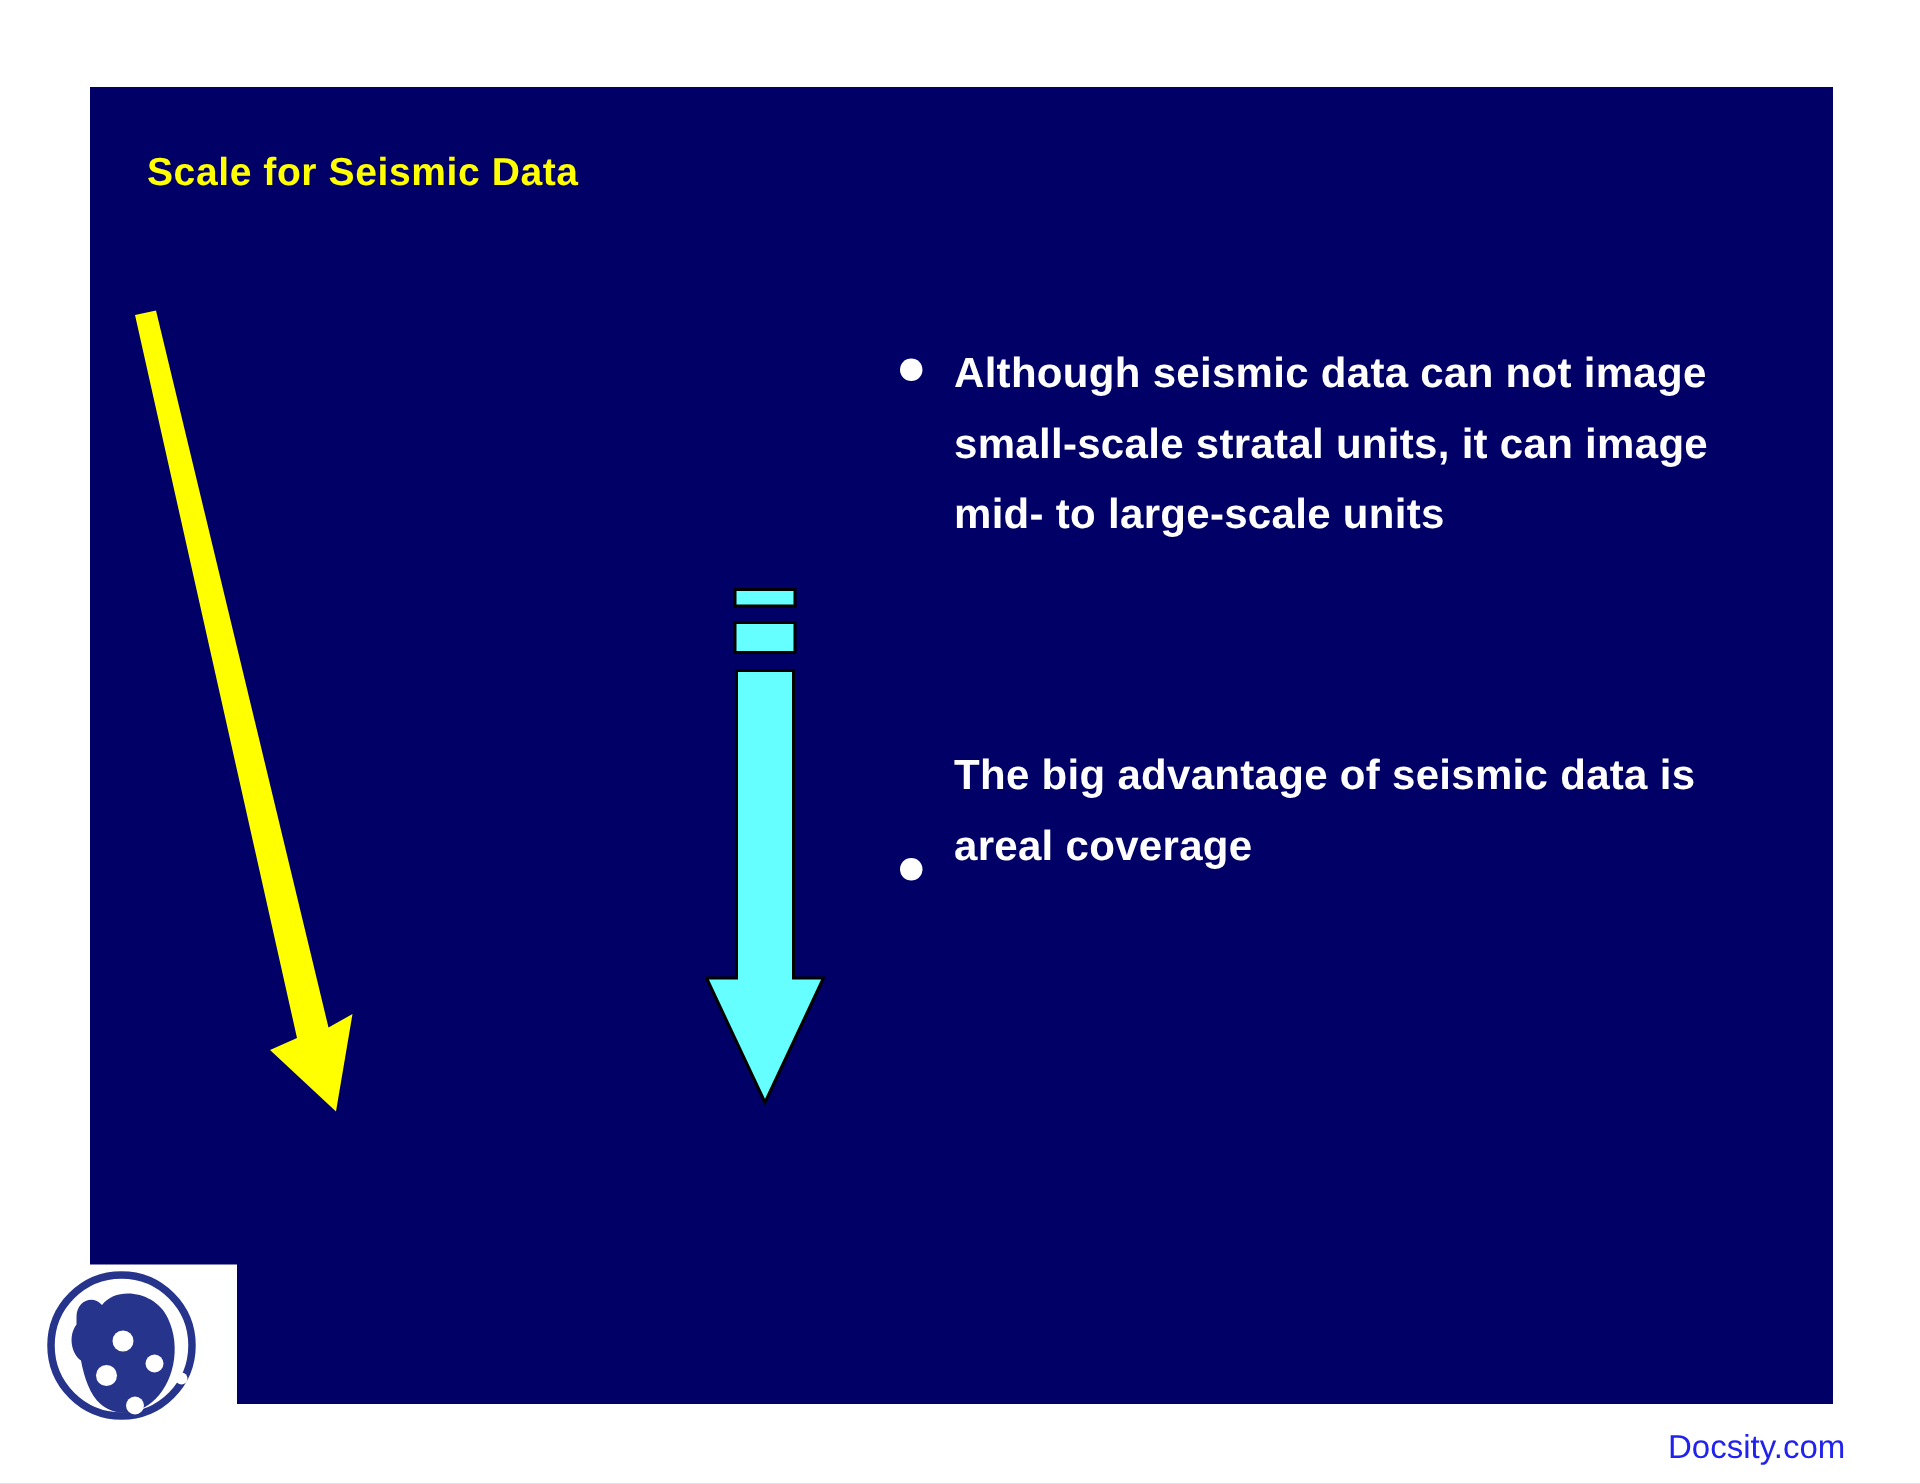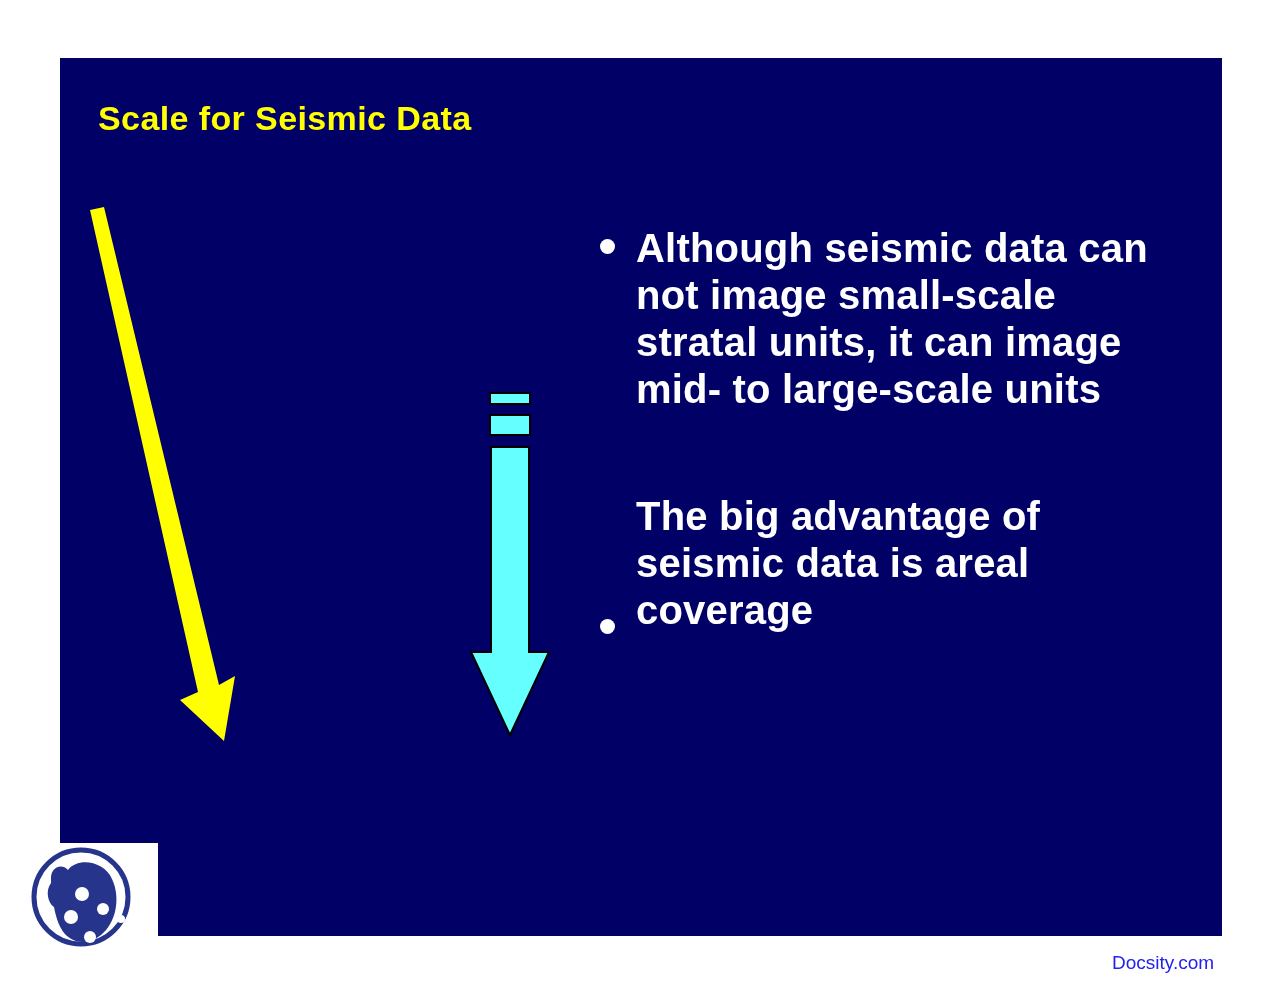--- a/index.html
+++ b/index.html
@@ -31,21 +31,21 @@
     width: 1162px;
     height: 878px;
     background: #000066;
   }
 
   
   #slide-title {
     position: absolute;
     left: 98px;
     top: 99px;
-    font-size: 34px;
+    font-size: 26px;
     font-weight: bold;
     color: #ffff00;
     letter-spacing: 0.4px;
     white-space: nowrap;
   }
 
   
   #hierarchy-list {
     position: absolute;
     left: 0;
@@ -96,21 +96,21 @@
     width: 15px;
     height: 15px;
     border-radius: 50%;
     background: #ffffff;
     flex: 0 0 auto;
     margin-top: 14px;
     margin-right: 21px;
   }
   .bullet-text {
     color: #ffffff;
-    font-size: 40px;
+    font-size: 28px;
     font-weight: bold;
     line-height: 47px;
     letter-spacing: 0.2px;
     width: 530px;
   }
   #bullet-row-0 { left: 0; top: 0; }
   #bullet-row-1 { left: 0; top: 268px; align-items: flex-end; }
 
   
   #logo-plate {
@@ -127,21 +127,21 @@
     top: 845px;
     width: 130px;
     height: 108px;
   }
 
   
   #watermark {
     position: absolute;
     left: 1112px;
     top: 952px;
-    font-size: 19px;
+    font-size: 22px;
     color: #2222ee;
     white-space: nowrap;
     font-family: "Liberation Sans", sans-serif;
   }
 </style>
 </head>
 <body>
 
 <div id="slide-root">
 

